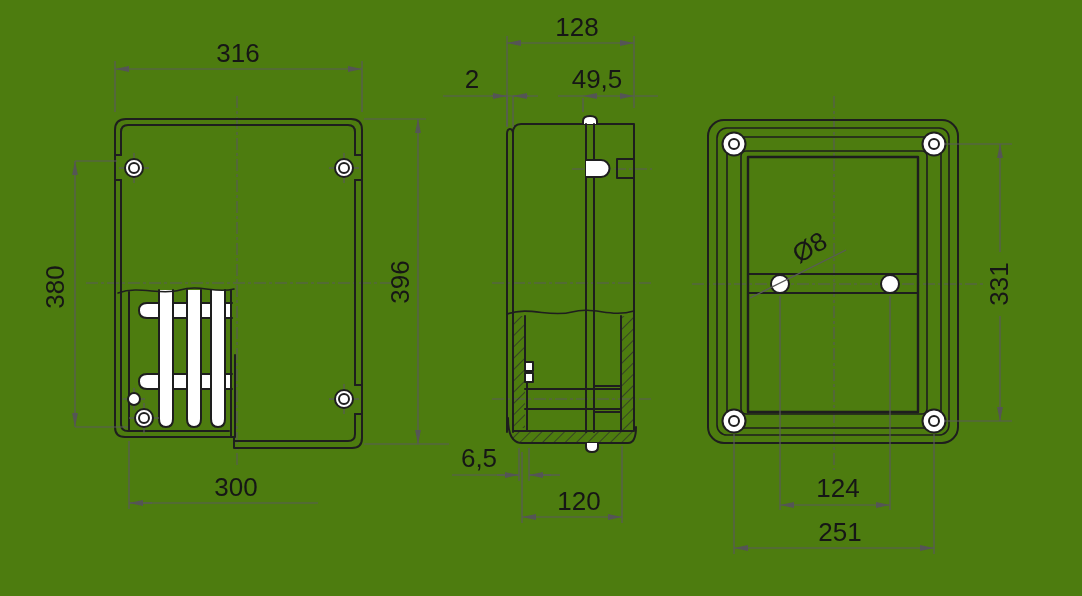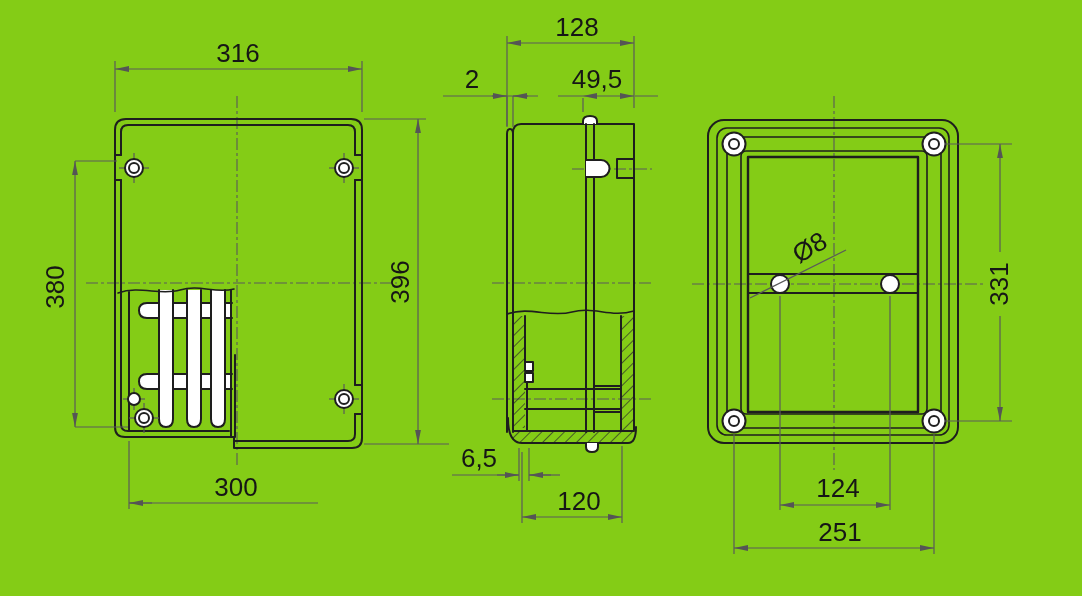--- a/index.html
+++ b/index.html
@@ -1,16 +1,16 @@
 <!DOCTYPE html>
 <html><head>
 <meta charset="utf-8">
 <style>
   html,body{margin:0;padding:0;background:#fff;}
-  .sheet{position:relative;width:1082px;height:596px;background:#84cc16;overflow:hidden;
+  .sheet{position:relative;width:1082px;height:596px;background:#4d7c0f;overflow:hidden;
          font-family:"Liberation Sans",sans-serif;}
   svg{display:block;}
   
   .o{stroke:#1e1e1e;stroke-width:2;fill:none;stroke-linejoin:round;stroke-linecap:round;}
   .of{fill:#ffffff;}
   .ob{stroke-width:2.4;}
   .o15{stroke-width:1.6;}
   
   .t{stroke:#5a5a5a;stroke-width:1.2;fill:none;stroke-linecap:butt;}
   

